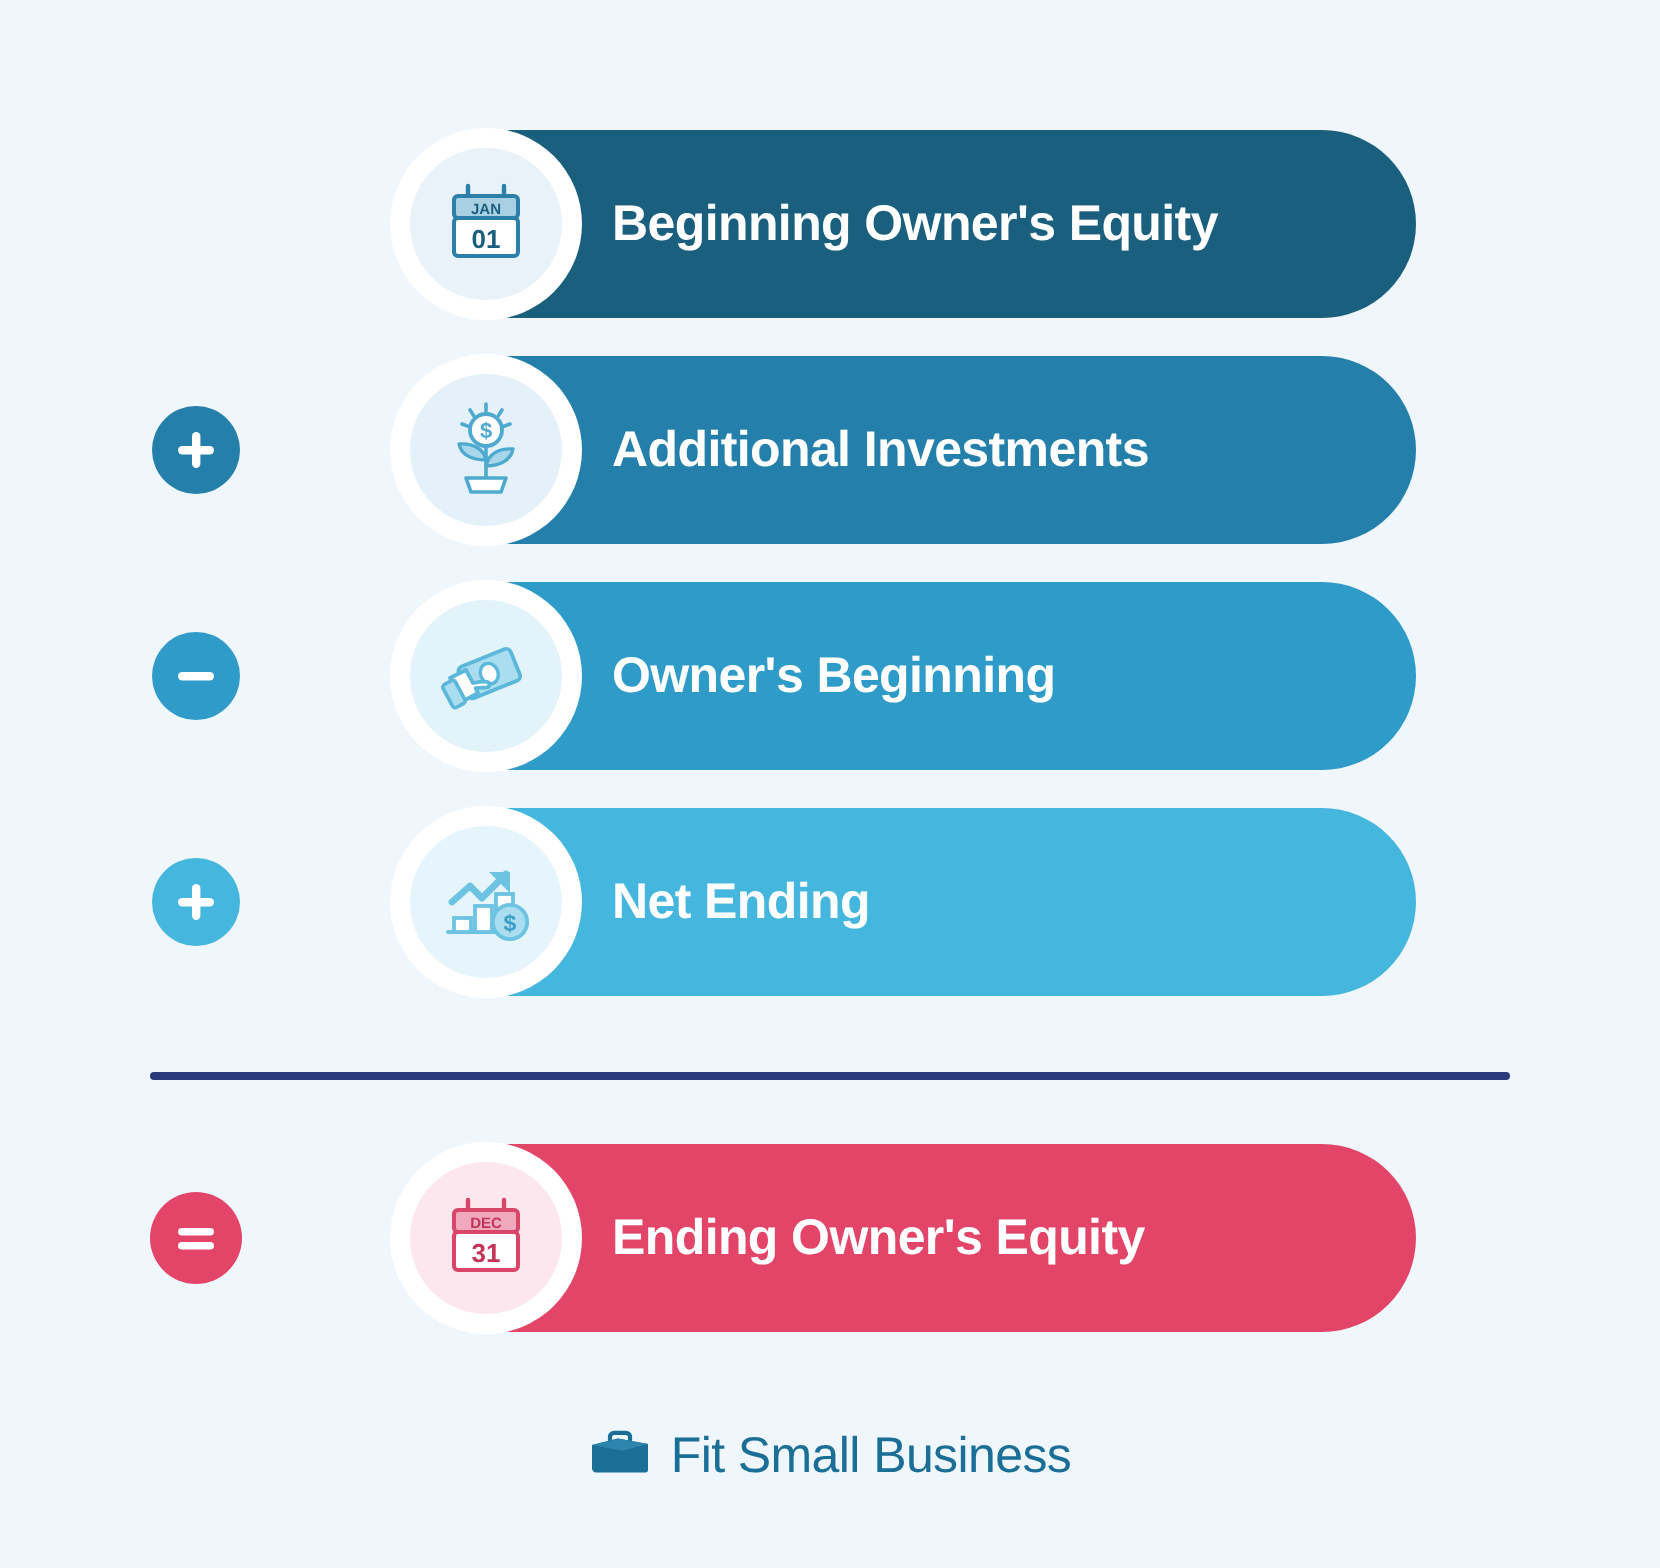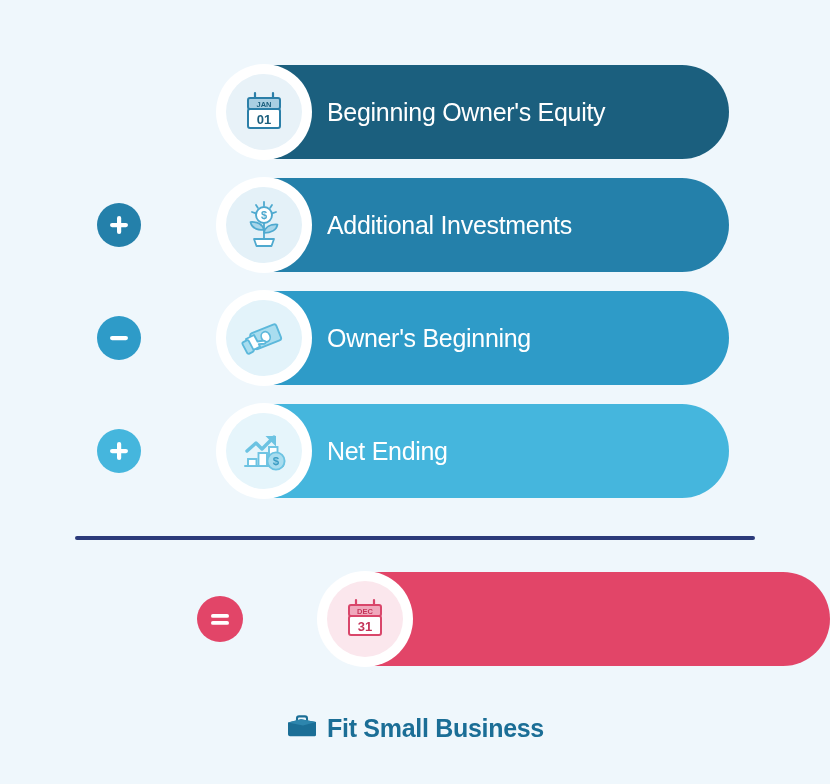--- a/index.html
+++ b/index.html
@@ -13,21 +13,20 @@
   #infographic {
     width:830px; height:784px;
     position:relative;
   }
   .row {
     position:absolute;
     left:0; width:830px;
     height:96px;
     display:flex;
     align-items:center;
-    padding-left:21px;
   }
   .op-slot {
     width:196px;
     height:96px;
     display:flex;
     align-items:center;
     justify-content:center;
     flex:none;
   }
   .op-badge {
@@ -63,42 +62,42 @@
     width:76px; height:76px;
     border-radius:50%;
     display:flex;
     align-items:center;
     justify-content:center;
   }
   .pill-label {
     margin-left:110px;
     color:#ffffff;
     font-size:25px;
-    font-weight:normal;
+    font-weight:bold;
     letter-spacing:-0.3px;
     white-space:nowrap;
   }
   .divider {
     position:absolute;
     left:75px;
     width:680px;
     height:4px;
     border-radius:2px;
   }
   .logo {
     position:absolute;
     left:0; width:830px;
     display:flex;
     align-items:center;
     justify-content:center;
     gap:9px;
   }
   .logo-text {
     font-size:25px;
-    font-weight:bold;
+    font-weight:normal;
     color:#1b6e96;
     letter-spacing:-0.3px;
   }
 </style>
 </head>
 <body>
 
 <div id="infographic">
 
   <div class="row" style="top:64px;">
@@ -201,21 +200,21 @@
             <text x="38" y="40.4" font-family="'Liberation Sans',sans-serif" font-size="11.5" font-weight="bold" fill="#3c9dc4" text-anchor="middle">$</text>
           </svg>
         </div>
       </div>
       <span class="pill-label">Net Ending</span>
     </div>
   </div>
 
   <div class="divider" style="top:536px;background:#2b3a7a;"></div>
 
-  <div class="row" style="top:571px;justify-content:flex-end;">
+  <div class="row" style="top:571px;">
     <div class="op-slot">
       <div class="op-badge" style="background:#e24568;width:46px;height:46px;">
         <svg width="26" height="26" viewBox="0 0 26 26">
           <rect x="4" y="8" width="18" height="3.8" rx="1.9" fill="#ffffff"></rect>
           <rect x="4" y="15" width="18" height="3.8" rx="1.9" fill="#ffffff"></rect>
         </svg>
       </div>
     </div>
     <div class="pill" style="background:#e24568;">
       <div class="icon-circle">
@@ -223,20 +222,21 @@
           <svg width="50" height="50" viewBox="0 0 50 50">
             <line x1="16" y1="6" x2="16" y2="13" stroke="#d9466a" stroke-width="2.2" stroke-linecap="round"></line>
             <line x1="34" y1="6" x2="34" y2="13" stroke="#d9466a" stroke-width="2.2" stroke-linecap="round"></line>
             <rect x="9" y="11" width="32" height="11" rx="2" fill="#f0a8bc" stroke="#d9466a" stroke-width="2"></rect>
             <rect x="9" y="22" width="32" height="19" rx="2" fill="#ffffff" stroke="#d9466a" stroke-width="2"></rect>
             <text x="25" y="20" font-family="'Liberation Sans',sans-serif" font-size="7.5" font-weight="bold" fill="#c43459" text-anchor="middle">DEC</text>
             <text x="25" y="37" font-family="'Liberation Sans',sans-serif" font-size="13" font-weight="bold" fill="#c43459" text-anchor="middle">31</text>
           </svg>
         </div>
       </div>
+      <span class="pill-label">Ending Owner's Equity</span>
     </div>
   </div>
 
   <div class="logo" style="top:713px;">
     <span>
       <svg width="32" height="26" viewBox="0 0 32 26">
         <path d="M11 7 V5.5 C11 4.3 11.9 3.4 13.1 3.4 H18.9 C20.1 3.4 21 4.3 21 5.5 V7" fill="none" stroke="#1b6e96" stroke-width="2.1" stroke-linecap="round"></path>
         <path d="M2 9.5 L15 6.2 L30 9 L30 22 C30 22.7 29.5 23.2 28.8 23.2 L4 23.2 C3 23.2 2 22.3 2 21.2 Z" fill="#1b6e96"></path>
         <path d="M2 9.5 L15 6.2 L30 9 L17 12.4 Z" fill="#2d85ad"></path>
       </svg>

